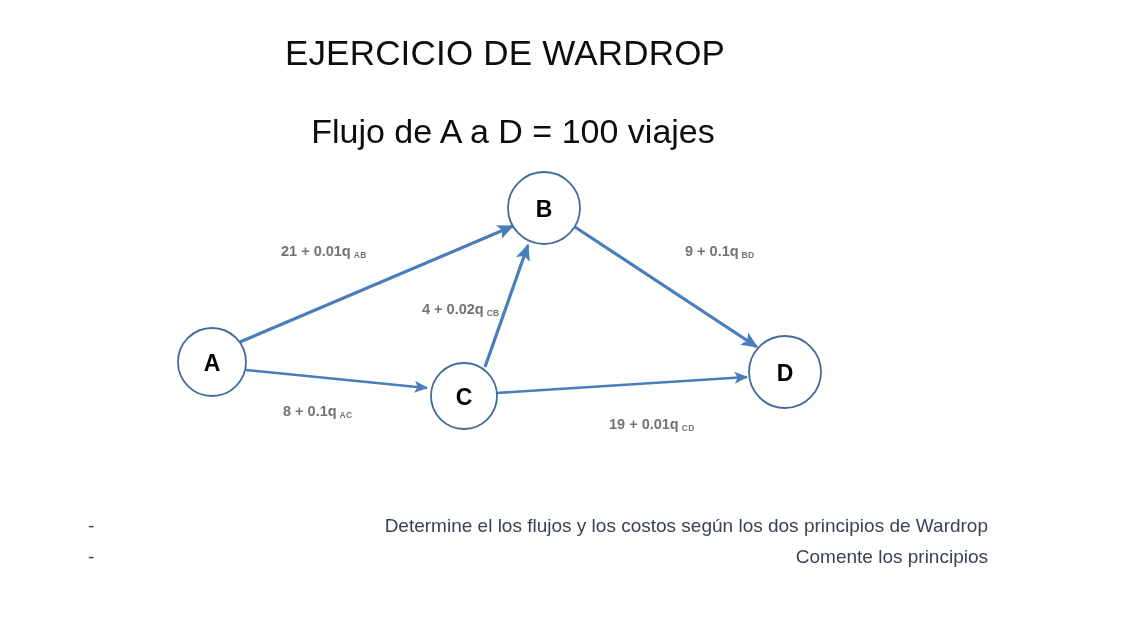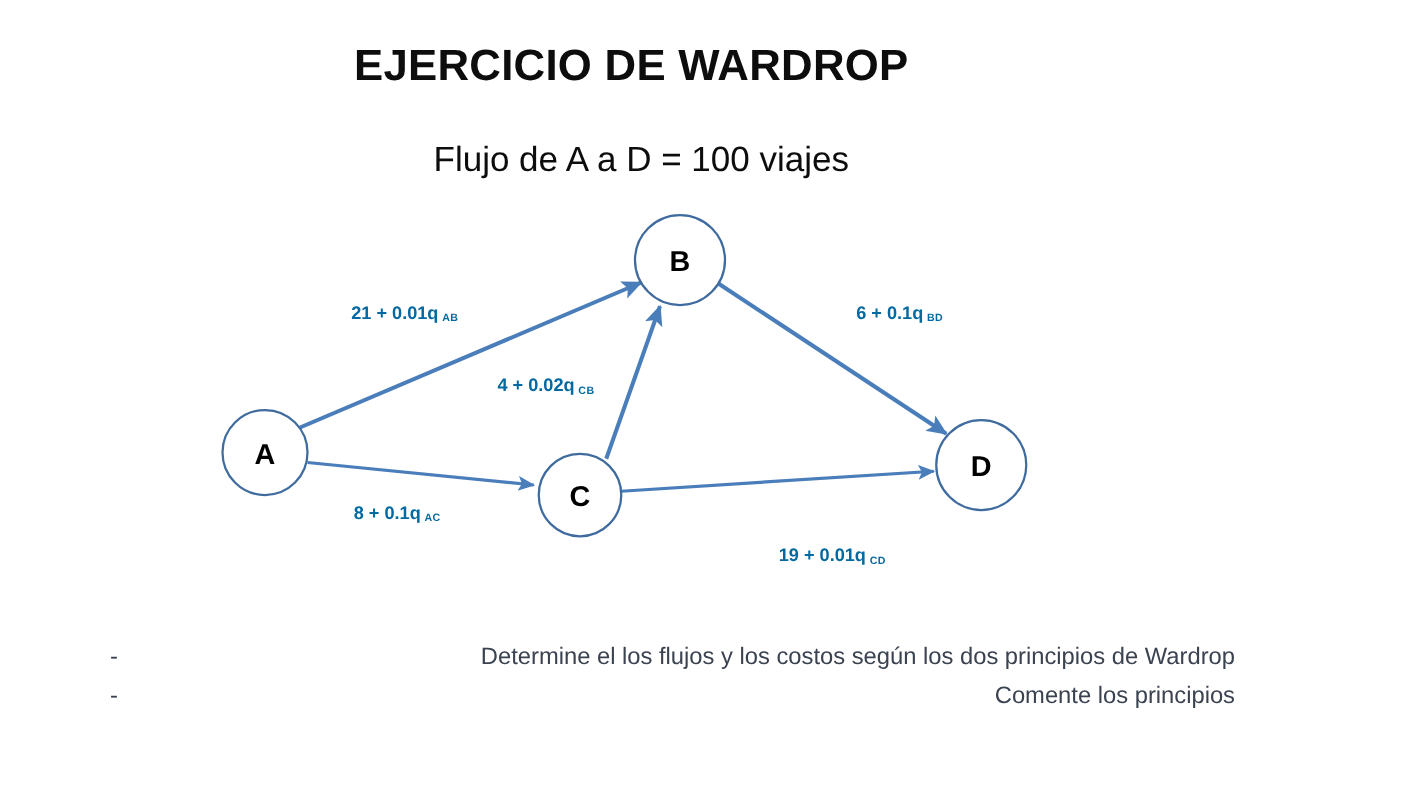--- a/index.html
+++ b/index.html
@@ -15,31 +15,31 @@
     overflow: hidden;
     font-family: "Liberation Sans", sans-serif;
   }
   #title {
     position: absolute;
     left: 0;
     top: 33px;
     width: 1010px;
     text-align: center;
     font-size: 35px;
-    font-weight: 700;
+    font-weight: 400;
     color: #0d0d0d;
     letter-spacing: 0.2px;
   }
   #subtitle {
     position: absolute;
     left: 0;
     top: 112px;
     width: 1026px;
     text-align: center;
-    font-size: 28px;
+    font-size: 34px;
     font-weight: 400;
     color: #0d0d0d;
   }
   #diagram {
     position: absolute;
     left: 0;
     top: 0;
     width: 1138px;
     height: 640px;
   }
@@ -49,21 +49,21 @@
     font-weight: bold;
     fill: #000000;
     text-anchor: middle;
     dominant-baseline: central;
   }
   .edge-label {
     position: absolute;
     font-family: "Liberation Sans", sans-serif;
     font-size: 14.5px;
     font-weight: bold;
-    color: #0369a1;
+    color: #737373;
     white-space: nowrap;
   }
   .edge-label sub {
     font-size: 8.5px;
     font-weight: bold;
     vertical-align: baseline;
     position: relative;
     bottom: -2px;
     margin-left: 3px;
     letter-spacing: 0.3px;
@@ -138,33 +138,33 @@
     <g>
       <circle cx="785" cy="372" r="36" fill="#ffffff" stroke="#3f6b9e" stroke-width="1.8"></circle>
       <text class="node-label" x="785" y="373">D</text>
     </g>
   </svg>
 
   <div class="edge-label" style="left:281px; top:243px;">
     <span>21 + 0.01q</span><sub>AB</sub>
   </div>
 
-  <div class="edge-label" style="left:398px; top:301px;">
+  <div class="edge-label" style="left:422px; top:301px;">
     <span>4 + 0.02q</span><sub>CB</sub>
   </div>
 
   <div class="edge-label" style="left:685px; top:243px;">
-    <span>6 + 0.1q</span><sub>BD</sub>
+    <span>9 + 0.1q</span><sub>BD</sub>
   </div>
 
   <div class="edge-label" style="left:283px; top:403px;">
     <span>8 + 0.1q</span><sub>AC</sub>
   </div>
 
-  <div class="edge-label" style="left:609px; top:437px;margin-left:14px;">
+  <div class="edge-label" style="left:609px; top:416px;">
     <span>19 + 0.01q</span><sub>CD</sub>
   </div>
 
   <div id="bullets">
     <div class="bullet-row">
       <span class="bullet-dash">-</span>
       <span class="bullet-text">Determine el los flujos y los costos según los dos principios de Wardrop</span>
     </div>
     <div class="bullet-row">
       <span class="bullet-dash">-</span>

